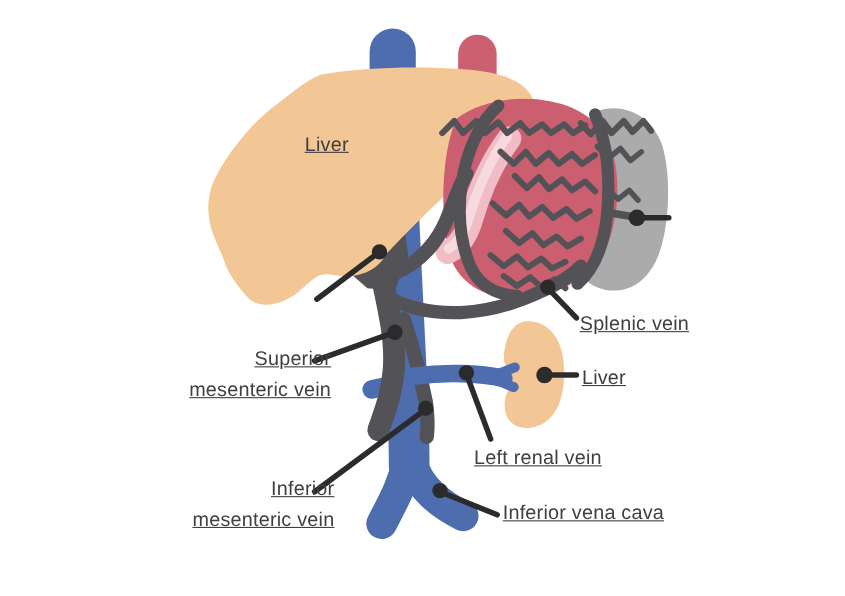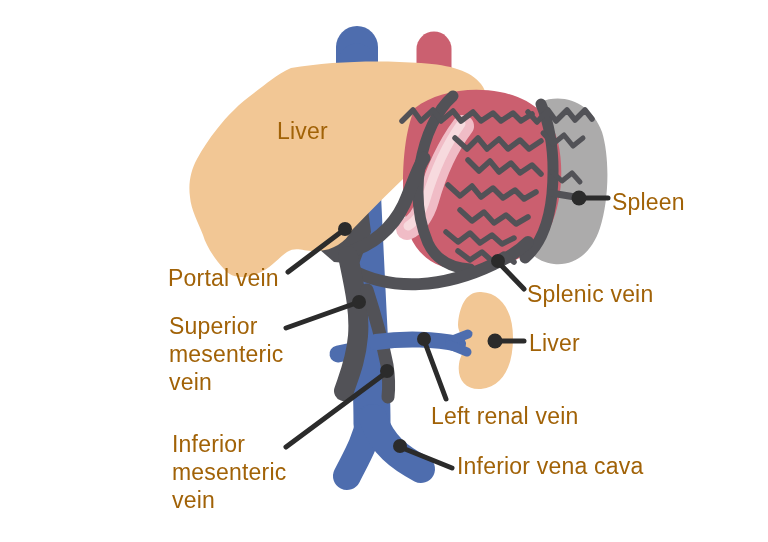--- a/index.html
+++ b/index.html
@@ -8,27 +8,28 @@
     position: relative;
     width: 768px;
     height: 542px;
     background: #ffffff;
     overflow: hidden;
     font-family: "Liberation Sans", sans-serif;
   }
   .stage svg { position: absolute; left: 0; top: 0; }
   .label {
     position: absolute;
-    font-size: 23px;
+    font-size: 18px;
     line-height: 28px;
-    color: #a16207;
+    color: #404040;
     letter-spacing: 0.2px;
     white-space: nowrap;
+    text-decoration: underline;
   }
-  .label.wrap { white-space: normal; }
+  .label.wrap { white-space: normal; text-align: right; }
 </style>
 </head>
 <body>
 
 <div class="stage">
 
   <svg width="768" height="542" viewBox="0 0 768 542">
 
     <g stroke-linecap="round" stroke-linejoin="round" stroke="#4E6DAE">
       <path d="M357,47 L357,90" fill="none" stroke-width="42"></path>
@@ -130,27 +131,25 @@
       <circle cx="495" cy="341" r="7.5" stroke="none"></circle>
       <line x1="424" y1="340" x2="446" y2="399"></line>
       <circle cx="424" cy="339" r="7" stroke="none"></circle>
       <line x1="400" y1="447" x2="452" y2="468"></line>
       <circle cx="400" cy="446" r="7" stroke="none"></circle>
     </g>
   </svg>
 
   <div class="label" style="left:277px; top:117px;">Liver</div>
 
-  <div class="label" style="left:168px; top:264px;">Portal vein</div>
 
   <div class="label wrap" style="left:169px; top:312px; width:132px;">Superior mesenteric vein</div>
 
   <div class="label wrap" style="left:172px; top:430px; width:132px;">Inferior mesenteric vein</div>
 
-  <div class="label" style="left:612px; top:188px;">Spleen</div>
 
   <div class="label" style="left:527px; top:280px;">Splenic vein</div>
 
   <div class="label" style="left:529px; top:329px;">Liver</div>
 
   <div class="label" style="left:457px; top:452px;">Inferior vena cava</div>
 
   <div class="label" style="left:431px; top:402px;">Left renal vein</div>
 
 </div>

